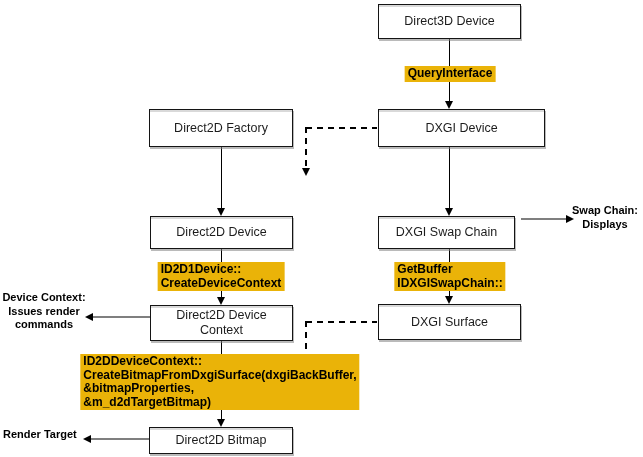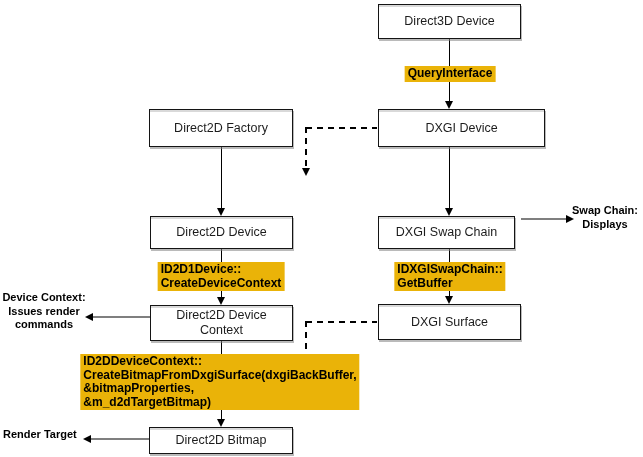--- a/index.html
+++ b/index.html
@@ -95,22 +95,22 @@
     </div>
 
   <div class="elabel" style="left:450px;top:66px">
     <span style="display:block">QueryInterface</span>
   </div>
   <div class="elabel" style="left:221px;top:262px">
     <span style="display:block">ID2D1Device::</span>
     <span style="display:block">CreateDeviceContext</span>
   </div>
   <div class="elabel" style="left:450px;top:262px">
+    <span style="display:block">GetBuffer</span>
     <span style="display:block">IDXGISwapChain::</span>
-    <span style="display:block">GetBuffer</span>
   </div>
   <div class="elabel" style="left:220px;top:354px">
     <span style="display:block">ID2DDeviceContext::</span>
     <span style="display:block">CreateBitmapFromDxgiSurface(dxgiBackBuffer,</span>
     <span style="display:block">&amp;bitmapProperties,</span>
     <span style="display:block">&amp;m_d2dTargetBitmap)</span>
   </div>
 
   <div class="annot center" style="left:605px;top:204px">
     <span style="display:block">Swap Chain:</span>

